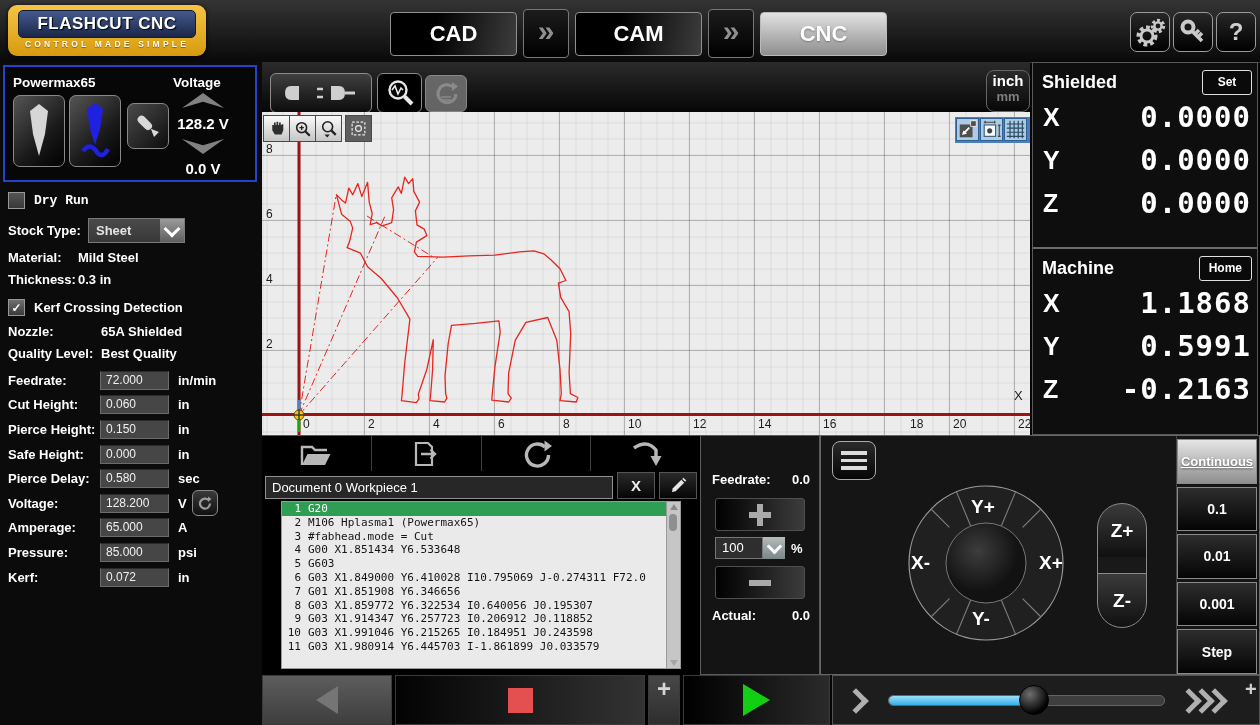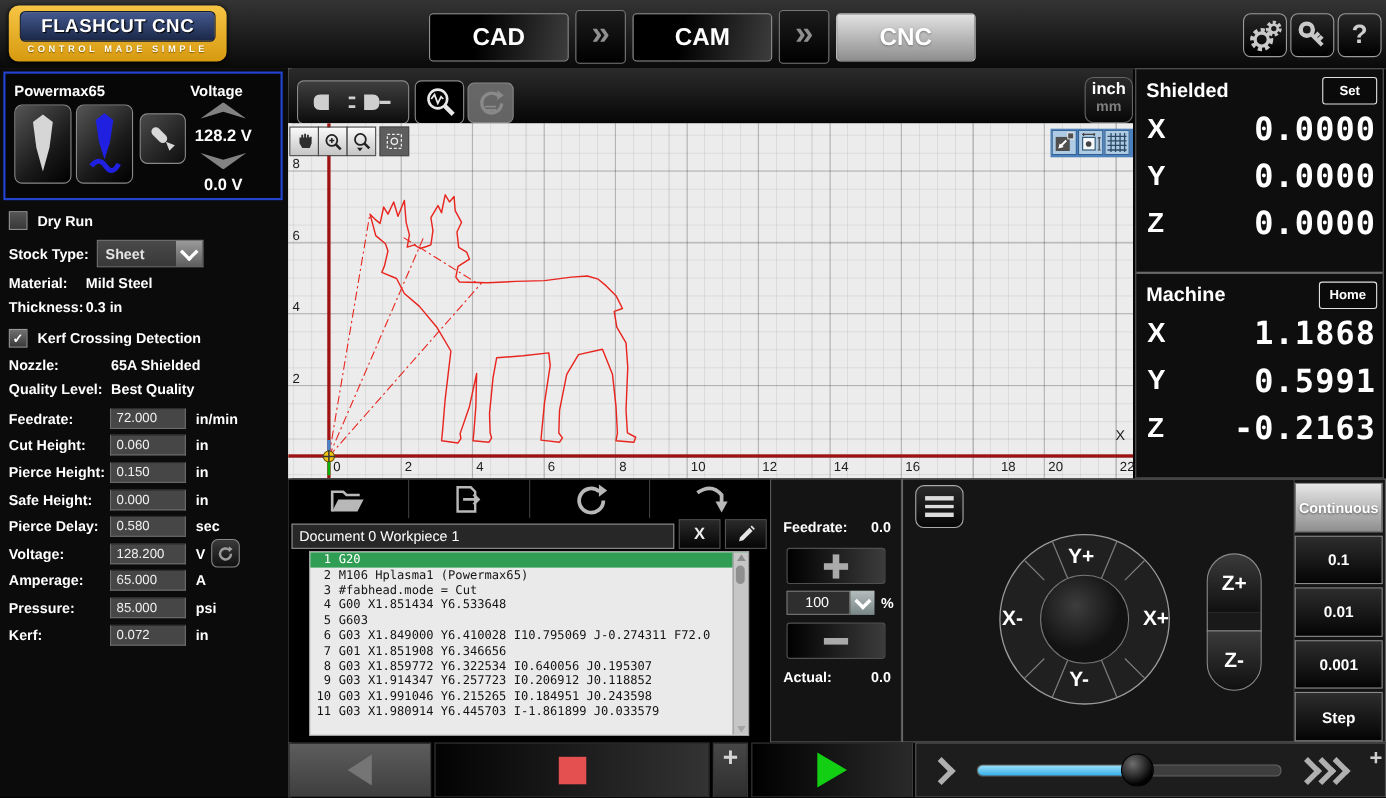--- a/index.html
+++ b/index.html
@@ -128,42 +128,42 @@
   .feed-row{position:absolute;left:11px;right:9px;display:flex;justify-content:space-between;
        font-weight:bold;font-size:13px;}
   .ovr-btn{position:absolute;left:14px;width:88px;height:31px;border:1px solid #4f4f4f;border-radius:3px;
        background:linear-gradient(90deg,#000,#3c3c3c);display:flex;align-items:center;justify-content:center;}
   .cross{position:relative;width:22px;height:22px;}
   .cross::before{content:"";position:absolute;left:0;top:8px;width:22px;height:6px;background:#aaa;}
   .cross::after{content:"";position:absolute;left:8px;top:0;width:6px;height:22px;background:#aaa;}
   .minus{width:22px;height:6px;background:#aaa;}
   .ovr-dd{position:absolute;left:14px;top:101px;display:flex;align-items:center;}
   .ovr-val{width:40px;height:20px;background:#2e2e2e;border:1px solid #777;color:#fff;font-size:13px;
-       line-height:20px;padding-left:16px;}
+       line-height:20px;padding-left:6px;}
   .ovr-ar{width:22px;height:22px;background:linear-gradient(#b5bcbc,#798787);display:flex;align-items:center;justify-content:center;}
   .ovr-car{width:8px;height:8px;border-right:3px solid #fff;border-bottom:3px solid #fff;transform:rotate(45deg);margin-top:-3px;}
   .ovr-pct{margin-left:6px;font-weight:bold;font-size:13px;}
   
   .jog{position:absolute;left:820px;top:435px;width:440px;height:240px;background:#151515;
        border:1px solid #666;box-sizing:border-box;}
   .burger{position:absolute;left:11px;top:5px;width:42px;height:37px;border:1px solid #aaa;border-radius:8px;
        background:linear-gradient(#2a2a2a,#060606);display:flex;flex-direction:column;gap:4px;
        align-items:center;justify-content:center;}
   .burger i{display:block;width:26px;height:3.5px;background:#dcdcdc;}
   .jlabel{position:absolute;font-weight:bold;font-size:19px;color:#fff;}
   .zbtn{position:absolute;left:276px;width:50px;background:linear-gradient(#3a3a3a,#101010);
        border:1px solid #8a8a8a;box-sizing:border-box;display:flex;align-items:center;justify-content:center;
        font-weight:bold;font-size:19px;}
   .zmid{position:absolute;left:276px;top:121px;width:50px;height:17px;background:#191919;
        border-left:1px solid #8a8a8a;border-right:1px solid #8a8a8a;box-sizing:border-box;}
   .modes{position:absolute;right:2px;top:0px;width:81px;height:238px;display:flex;flex-direction:column;
        gap:3px;padding-top:3px;box-sizing:border-box;border-left:1px solid #444;}
   .mode{flex:1;border:1px solid #8a8a8a;background:linear-gradient(#2d2d2d,#040404);color:#fff;
        font-weight:bold;font-size:14px;display:flex;align-items:center;justify-content:center;}
-  .mode.active{background:linear-gradient(#e6e6e6,#8f8f8f);color:#fff;text-shadow:0 1px 2px #555;font-size:13px;}
+  .mode.active{background:linear-gradient(#e6e6e6,#8f8f8f);color:#fff;text-shadow:0 1px 2px #555;font-size:13px;text-decoration:underline;}
   
   .transport{position:absolute;left:262px;top:675px;width:568px;height:50px;background:#000;display:flex;gap:3px;}
   .t-btn{display:flex;align-items:center;justify-content:center;box-sizing:border-box;border:1px solid #3a3a3a;}
   .t-back{width:130px;background:linear-gradient(#5d5d5d,#3e3e3e);}
   .t-back i{width:0;height:0;border-top:14px solid transparent;border-bottom:14px solid transparent;
        border-right:22px solid #757575;}
   .t-stop{width:250px;background:linear-gradient(90deg,#030303,#333);}
   .t-stop i{width:25px;height:25px;background:#e44f4f;}
   .t-plus{width:32px;background:linear-gradient(#474747,#2e2e2e);color:#d5d5d5;font-size:24px;
        font-weight:bold;align-items:flex-start;line-height:26px;}
@@ -249,21 +249,21 @@
       <div class="abs" style="left:177px;top:26px;">
           <div class="chev-up"></div>
         </div>
       <div class="vval" style="left:148px;top:48px;">128.2  V</div>
       <div class="abs" style="left:177px;top:72px;">
           <div class="chev-down"></div>
         </div>
       <div class="vval" style="left:148px;top:93px;">0.0 V</div>
     </div>
 
-    <div class="srow" style="top:130px;">
+    <div class="srow" style="top:130px;font-family:Liberation Mono, monospace;">
       <span class="cb un"></span>
       <span>Dry Run</span>
     </div>
     <div class="srow" style="top:156px;">
       <span style="width:80px;">Stock Type:</span>
       <span class="ddl">
         <span class="ddl-val">Sheet</span>
         <span class="ddl-btn">
             <span class="ddl-car"></span>
           </span>

